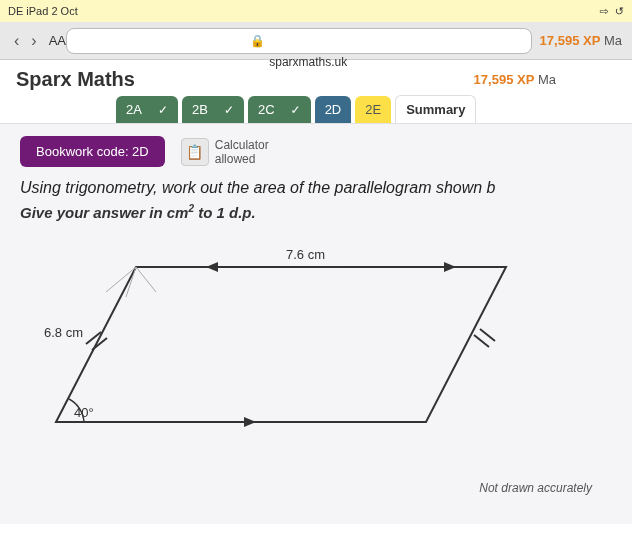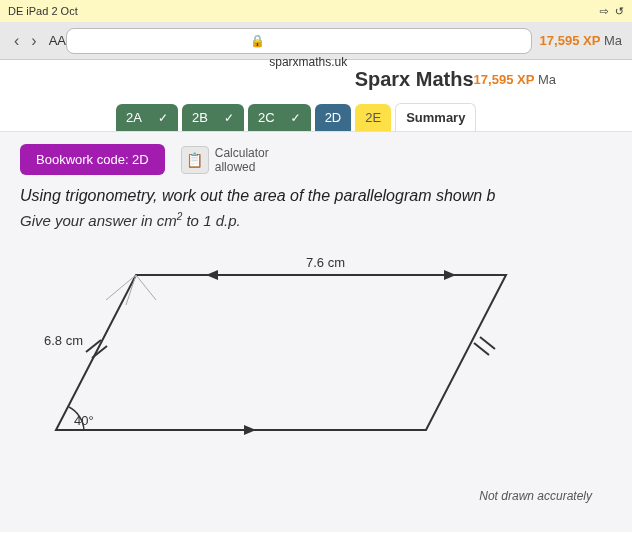--- a/index.html
+++ b/index.html
@@ -68,23 +68,24 @@
     }
 
     
     .sparx-header {
       background: white;
       padding: 8px 16px 0;
       border-bottom: 1px solid #e0e0e0;
     }
     .sparx-header-top {
       display: flex;
-      justify-content: flex-end;
-      align-items: center;
-      margin-bottom: 12px;
+      justify-content: space-between;
+      align-items: center;
+      margin-bottom: 4px;
+      gap: 10px;
     }
     .sparx-logo {
       font-size: 20px;
       font-weight: 700;
       color: #333;
     }
     .sparx-xp {
       font-size: 13px;
       color: #555;
       margin-right: 60px;
@@ -138,21 +139,21 @@
     }
 
     
     .bookwork-row {
       display: flex;
       align-items: center;
       gap: 16px;
       margin-bottom: 12px;
     }
     .bookwork-badge {
-      background: #a21caf;
+      background: #701a75;
       color: white;
       padding: 8px 16px;
       border-radius: 6px;
       font-size: 13px;
       font-weight: 500;
       text-align: right;
     }
     .calculator-info {
       display: flex;
       align-items: center;
@@ -178,20 +179,21 @@
       font-style: italic;
       color: #222;
       margin-bottom: 6px;
       font-weight: 400;
     }
     .question-sub {
       font-size: 15px;
       font-style: italic;
       color: #333;
       margin-bottom: 16px;
+      font-weight: bold;
     }
     sup { font-size: 10px; }
 
     
     .diagram-area {
       position: relative;
       width: 580px;
       height: 240px;
       margin: 0 auto;
     }
@@ -322,20 +324,20 @@
         <polygon points="230,185 218,180 218,190" fill="#333"></polygon>
 
         <path d="M 58,185 A 28,28 0 0,0 43,162" fill="none" stroke="#333" stroke-width="1.5"></path>
 
         <line x1="110" y1="30" x2="80" y2="55" stroke="#aaa" stroke-width="1" stroke-dasharray="none"></line>
         <line x1="110" y1="30" x2="130" y2="55" stroke="#aaa" stroke-width="1"></line>
         <line x1="110" y1="30" x2="100" y2="60" stroke="#aaa" stroke-width="1"></line>
       </svg>
 
       
-      <span class="diagram-label" style="top:10px; left:260px;margin-left:20px;">7.6 cm</span>
+      <span class="diagram-label" style="top:10px; left:260px;">7.6 cm</span>
       <span class="diagram-label" style="top:88px; left:18px;">6.8 cm</span>
       <span class="diagram-label" style="top:168px; left:48px;">40°</span>
     </div>
 
     <div class="not-drawn">Not drawn accurately</div>
   </div>
 </div>
 
 </body></html>

